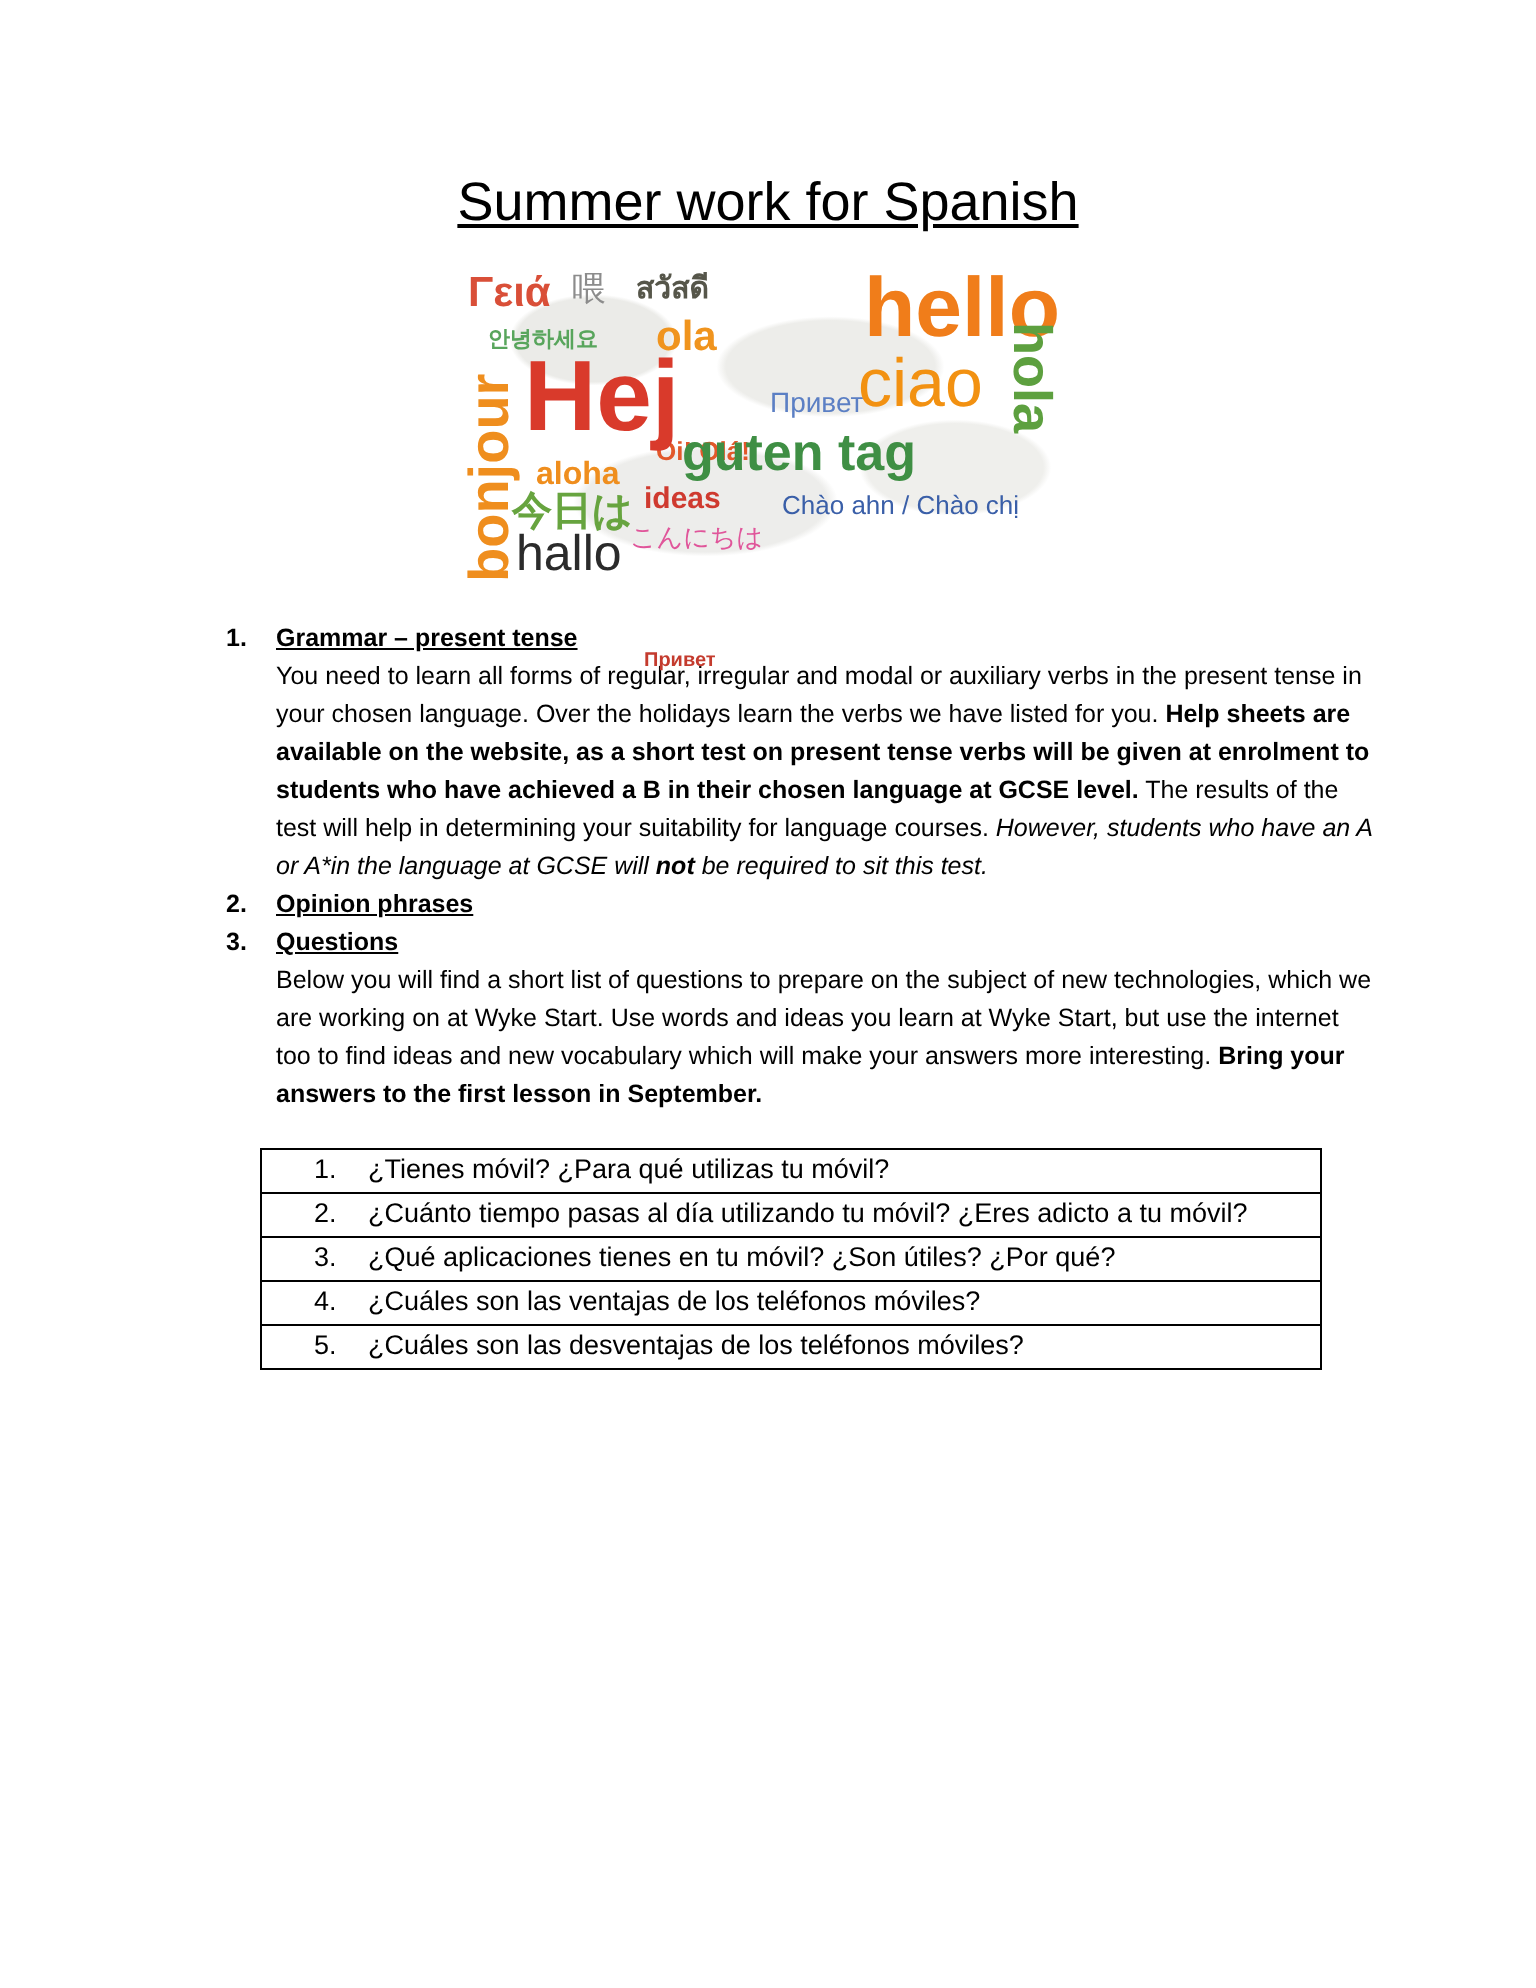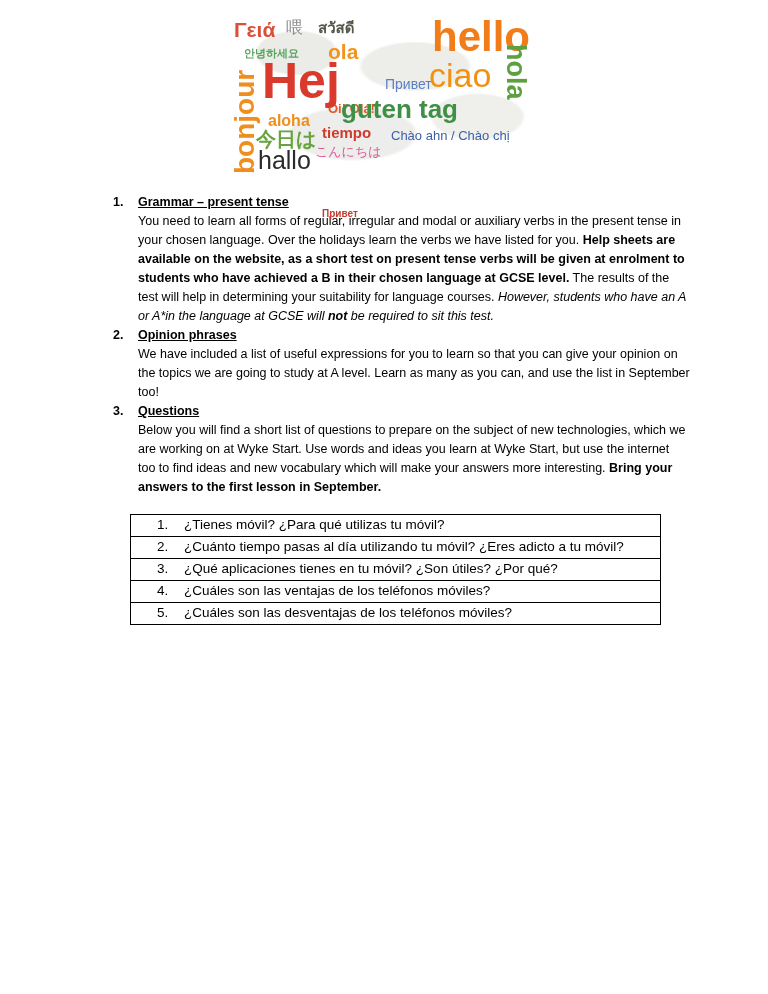--- a/index.html
+++ b/index.html
@@ -80,36 +80,37 @@
   }
   .qrow { display:flex; }
   .qnum { flex:0 0 27px; width:27px; }
   .qtext { flex:1; }
 </style>
 </head>
 <body>
 
 <div class="page">
 
+  <h1 class="title">Summer work for Spanish</h1>
 
   <div class="wordcloud" id="wordcloud">
       <span class="wc-word" style="left: 6px; top: 3px; font-size: 21px; color: rgb(217, 79, 56); font-weight: 700;">Γειά</span>
       <span class="wc-word" style="left: 58px; top: 3px; font-size: 17px; color: rgb(140, 140, 140); font-weight: 400;">喂</span>
       <span class="wc-word" style="left: 90px; top: 4px; font-size: 15px; color: rgb(86, 86, 74); font-weight: 700;">สวัสดี</span>
       <span class="wc-word" style="left: 170px; top: 0px; font-size: 42px; color: rgb(240, 125, 26); font-weight: 700; margin-left: 34px;">hello</span>
       <span class="wc-word" style="left: 16px; top: 32px; font-size: 11px; color: rgb(88, 165, 92); font-weight: 700;">안녕하세요</span>
       <span class="wc-word" style="left: 100px; top: 25px; font-size: 21px; color: rgb(240, 148, 30); font-weight: 700;">ola</span>
       <span class="wc-word" style="left: 100px; top: 50px; font-size: 13px; color: rgb(226, 88, 42); font-weight: 700; margin-top: 36px;">Oi! Olá!</span>
       <span class="wc-word" style="left: 157px; top: 61px; font-size: 14px; color: rgb(91, 127, 196); font-weight: 400;">Привет</span>
       <span class="wc-word" style="left: 201px; top: 42px; font-size: 34px; color: rgb(242, 145, 17); font-weight: 400;">ciao</span>
       <span class="wc-word" style="left: 34px; top: 40px; font-size: 50px; color: rgb(217, 58, 43); font-weight: 700;">Hej</span>
       <span class="wc-word" style="left: 40px; top: 97px; font-size: 16px; color: rgb(239, 142, 30); font-weight: 700;">aloha</span>
       <span class="wc-word" style="left: 113px; top: 80px; font-size: 26px; color: rgb(63, 143, 68); font-weight: 700;">guten tag</span>
       <span class="wc-word" style="left: 28px; top: 113px; font-size: 20px; color: rgb(103, 164, 63); font-weight: 700;">今日は</span>
-      <span class="wc-word" style="left: 94px; top: 109px; font-size: 15px; color: rgb(207, 58, 47); font-weight: 700;">tiempo</span>
+      <span class="wc-word" style="left: 94px; top: 109px; font-size: 15px; color: rgb(207, 58, 47); font-weight: 700;">ideas</span>
       <span class="wc-word" style="left: 163px; top: 113px; font-size: 13px; color: rgb(58, 95, 168); font-weight: 400;">Chào ahn / Chào chị</span>
       <span class="wc-word" style="left: 87px; top: 129px; font-size: 13px; color: rgb(224, 85, 154); font-weight: 400;">こんにちは</span>
       <span class="wc-word" style="left: 30px; top: 132px; font-size: 25px; color: rgb(43, 43, 43); font-weight: 400;">hallo</span>
       <span class="wc-word" style="left: 94px; top: 147px; font-size: 10px; color: rgb(196, 59, 46); font-weight: 700; margin-top: 46px;">Привет</span>
       <span class="wc-word" style="left: 3px; top: 158px; font-size: 28px; color: rgb(239, 142, 30); font-weight: 700; transform-origin: 0px 0px; transform: rotate(-90deg);">bonjour</span>
       <span class="wc-word" style="left: 301px; top: 28px; font-size: 27px; color: rgb(93, 160, 63); font-weight: 700; transform-origin: 0px 0px; transform: rotate(90deg);">hola</span>
     </div>
 
 
   <div class="sections">
@@ -120,21 +121,20 @@
         <span class="section-head-text">Grammar – present tense</span>
       </div>
       <div class="section-body"><span>You need to learn all forms of regular, irregular and modal or auxiliary verbs in the present tense in your chosen language. Over the holidays learn the verbs we have listed for you. </span><span class="seg-b">Help sheets are available on the website, as a short test on present tense verbs will be given at enrolment to students who have achieved a B in their chosen language at GCSE level.</span><span> The results of the test will help in determining your suitability for language courses. </span><span class="seg-i">However, students who have an A or A*in the language at GCSE will </span><span class="seg-bi">not</span><span class="seg-i"> be required to sit this test.</span></div>
     </div>
 
     <div class="section">
       <div class="section-head">
         <span class="section-num">2.</span>
         <span class="section-head-text">Opinion phrases</span>
       </div>
-      <div class="section-body"><span>We have included a list of useful expressions for you to learn so that you can give your opinion on the topics we are going to study at A level. Learn as many as you can, and use the list in September too!</span></div>
     </div>
 
     <div class="section">
       <div class="section-head">
         <span class="section-num">3.</span>
         <span class="section-head-text">Questions</span>
       </div>
       <div class="section-body"><span>Below you will find a short list of questions to prepare on the subject of new technologies, which we are working on at Wyke Start.  Use words and ideas you learn at Wyke Start, but use the internet too to find ideas and new vocabulary which will make your answers more interesting. </span><span class="seg-b">Bring your answers to the first lesson in September.</span></div>
     </div>
 

